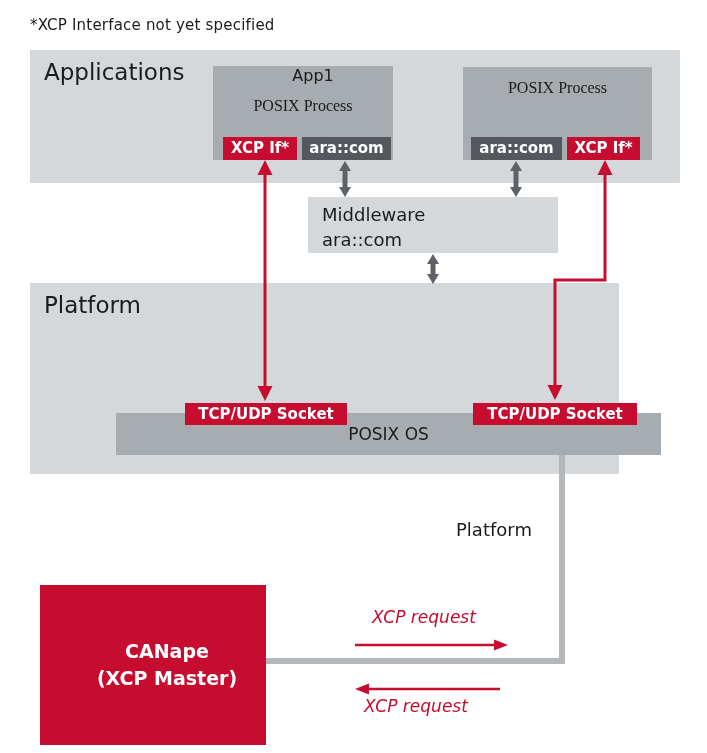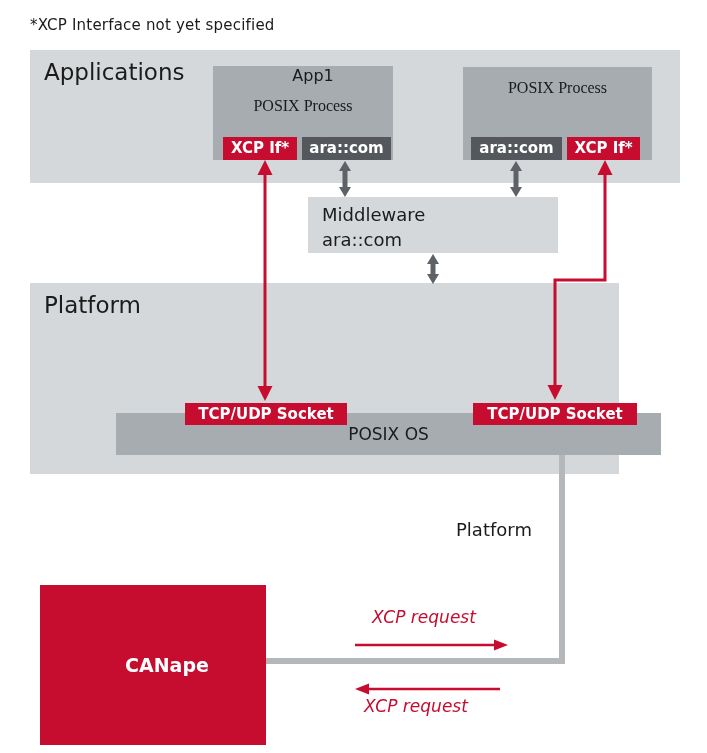--- a/index.html
+++ b/index.html
@@ -106,20 +106,21 @@
 <div class="posix-bar">
   <span>POSIX OS</span>
 </div>
 <div class="socket socket-left">TCP/UDP Socket</div>
 <div class="socket socket-right">TCP/UDP Socket</div>
 
 <div class="ethernet-label">Platform</div>
 
 <div class="canape-box">
   <div>CANape</div>
+  <div>(XCP Master)</div>
 </div>
 
 <div class="flow-label req-label">XCP request</div>
 <div class="flow-label resp-label">XCP request</div>
 
 <svg class="overlay" width="707" height="753" viewBox="0 0 707 753">
 
   <g>
     <polyline class="eth-line" points="266,661 562,661 562,455"></polyline>
   </g>

